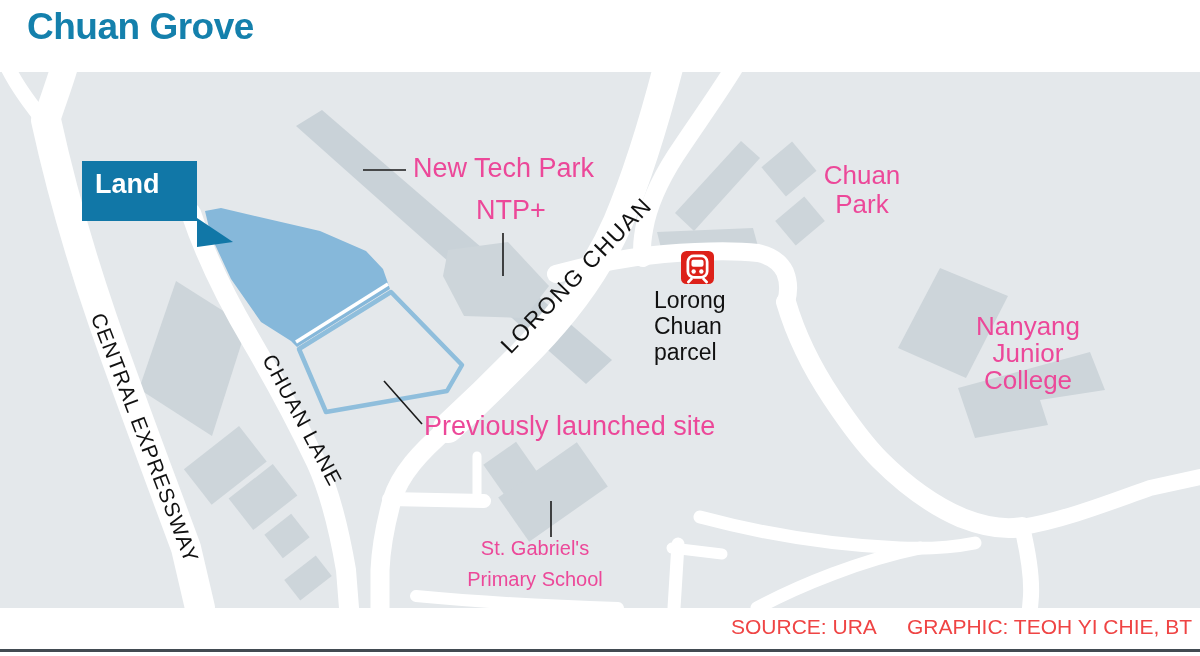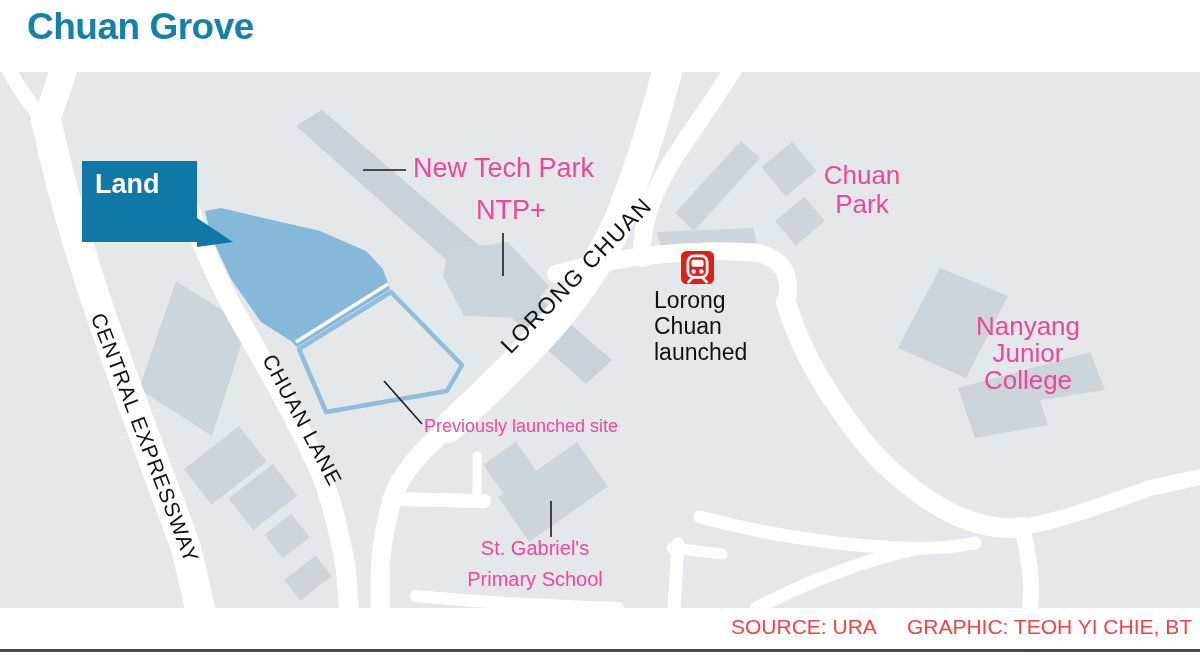--- a/index.html
+++ b/index.html
@@ -11,21 +11,21 @@
   }
   #map-svg{position:absolute;left:0;top:0;}
   .lbl{position:absolute;color:#ec4899;white-space:nowrap;}
   .title{
     left:27px;top:6px;font-size:37px;font-weight:bold;color:#1480AC;letter-spacing:-0.5px;
   }
   .place{font-size:26px;line-height:28px;}
   .center{text-align:center;}
   .road-lbl{font-size:21px;letter-spacing:1px;color:#111;}
   .parcel-box{
-    position:absolute;left:82px;top:161px;width:115px;height:81px;
+    position:absolute;left:82px;top:161px;width:115px;height:60px;
     background:#1177A7;color:#ffffff;font-size:27px;font-weight:bold;line-height:33px;
     padding:7px 0 0 13px;box-sizing:border-box;
   }
   .station-lbl{
     position:absolute;left:654px;top:287px;font-size:23px;font-weight:normal;line-height:26px;color:#111;
   }
   .mrt{position:absolute;left:681px;top:251px;}
   .footer{
     position:absolute;left:0;top:615px;width:1192px;text-align:right;
     font-size:21px;color:#ef4444;
@@ -144,39 +144,39 @@
     <div>Chuan</div>
     <div>Park</div>
   </div>
 
   <div class="lbl place center" style="left:950px;top:313px;width:156px;line-height:27px;">
     <div>Nanyang</div>
     <div>Junior</div>
     <div>College</div>
   </div>
 
-  <div class="lbl place" style="left:424px;top:412px;font-size:18px;">Previously launched site</div>
+  <div class="lbl place" style="left:424px;top:412px;font-size:27px;">Previously launched site</div>
 
   <div class="lbl place center" style="left:410px;top:533px;width:250px;font-size:20px;line-height:31px;">
     <div>St. Gabriel's</div>
     <div>Primary School</div>
   </div>
 
   <svg class="mrt" width="33" height="33" viewBox="0 0 24 24">
     <rect x="0" y="0" width="24" height="24" rx="4" fill="#DD2119"></rect>
     <rect x="5" y="3.6" width="14" height="15.5" rx="4.2" fill="none" stroke="#fff" stroke-width="2"></rect>
     <rect x="7.6" y="6.4" width="8.8" height="5" rx="1.4" fill="#fff"></rect>
     <circle cx="9.2" cy="14.9" r="1.6" fill="#fff"></circle>
     <circle cx="14.8" cy="14.9" r="1.6" fill="#fff"></circle>
     <path d="M 7.6,20.3 L 5.4,22.6 M 16.4,20.3 L 18.6,22.6" stroke="#fff" stroke-width="2" stroke-linecap="round"></path>
   </svg>
   <div class="station-lbl">
     <div>Lorong</div>
     <div>Chuan</div>
-    <div>launched</div>
+    <div>parcel</div>
   </div>
 
   <div class="footer">
     <span>SOURCE: URA</span><span class="graphic">GRAPHIC: TEOH YI CHIE, BT</span>
   </div>
   <div class="rule"></div>
 
 </div>
 
 </body></html>

